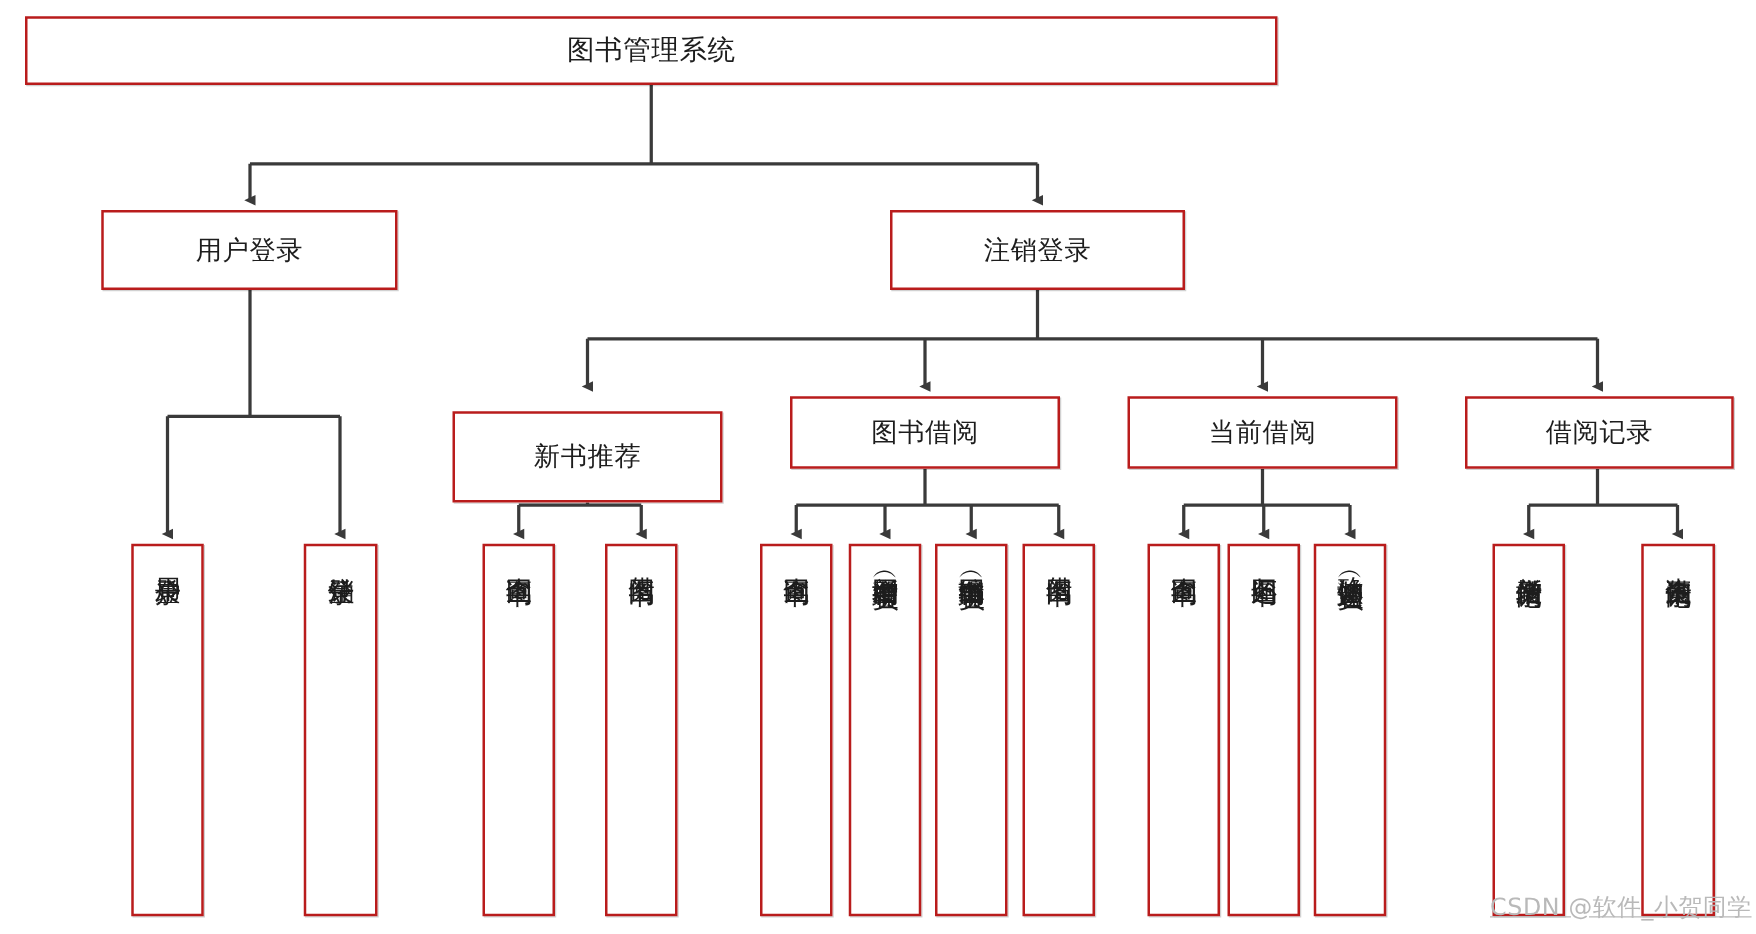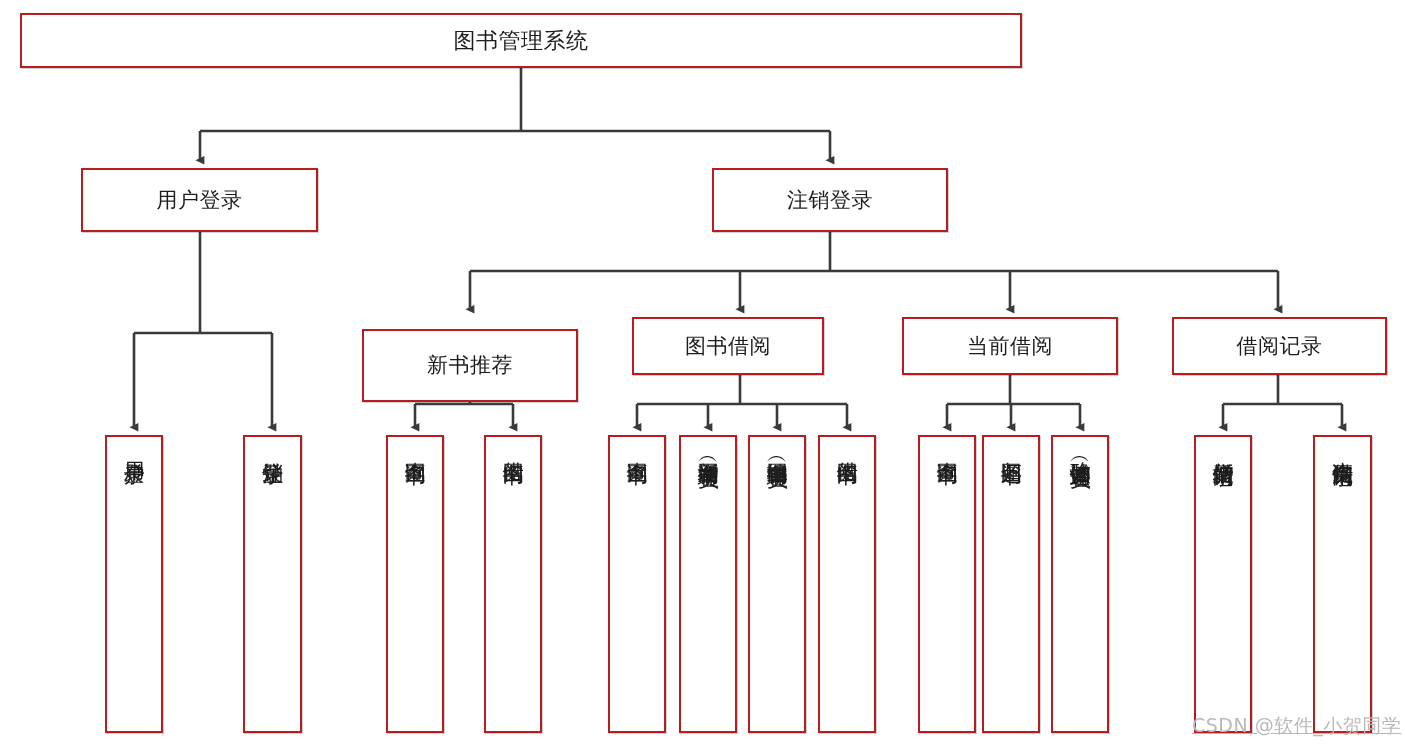--- a/index.html
+++ b/index.html
@@ -136,21 +136,21 @@
   <div class="node horiz" style="left:81px; top:168px; width:237px; height:64px;">
     <span class="label">用户登录</span>
   </div>
   <div class="node horiz" style="left:712px; top:168px; width:236px; height:64px;">
     <span class="label">注销登录</span>
   </div>
 
   <div class="node horiz" style="left:362px; top:317px; width:216px; height:73px;margin-top:12px;">
     <span class="label">新书推荐</span>
   </div>
-  <div class="node horiz" style="left:632px; top:317px; width:192px; height:58px;">
+  <div class="node horiz" style="left:632px; top:317px; width:216px; height:58px;">
     <span class="label">图书借阅</span>
   </div>
   <div class="node horiz" style="left:902px; top:317px; width:216px; height:58px;">
     <span class="label">当前借阅</span>
   </div>
   <div class="node horiz" style="left:1172px; top:317px; width:215px; height:58px;justify-content:center;">
     <span class="label">借阅记录</span>
   </div>
 
   <div class="node vert" style="left:105px; top:435px; width:58px; height:298px;">

